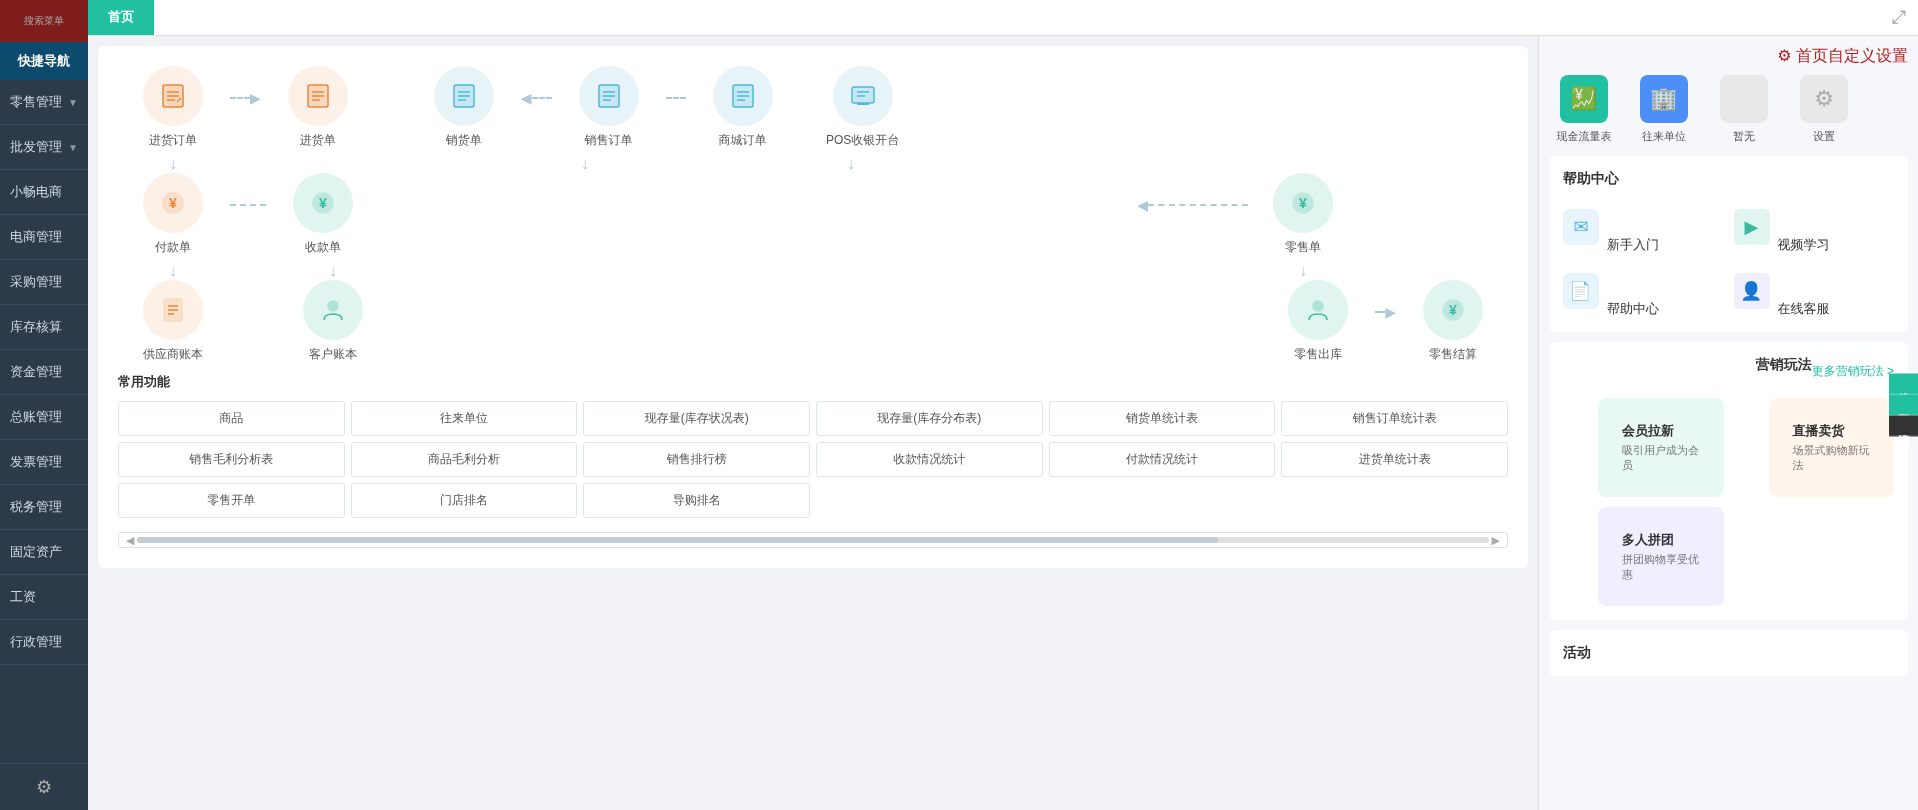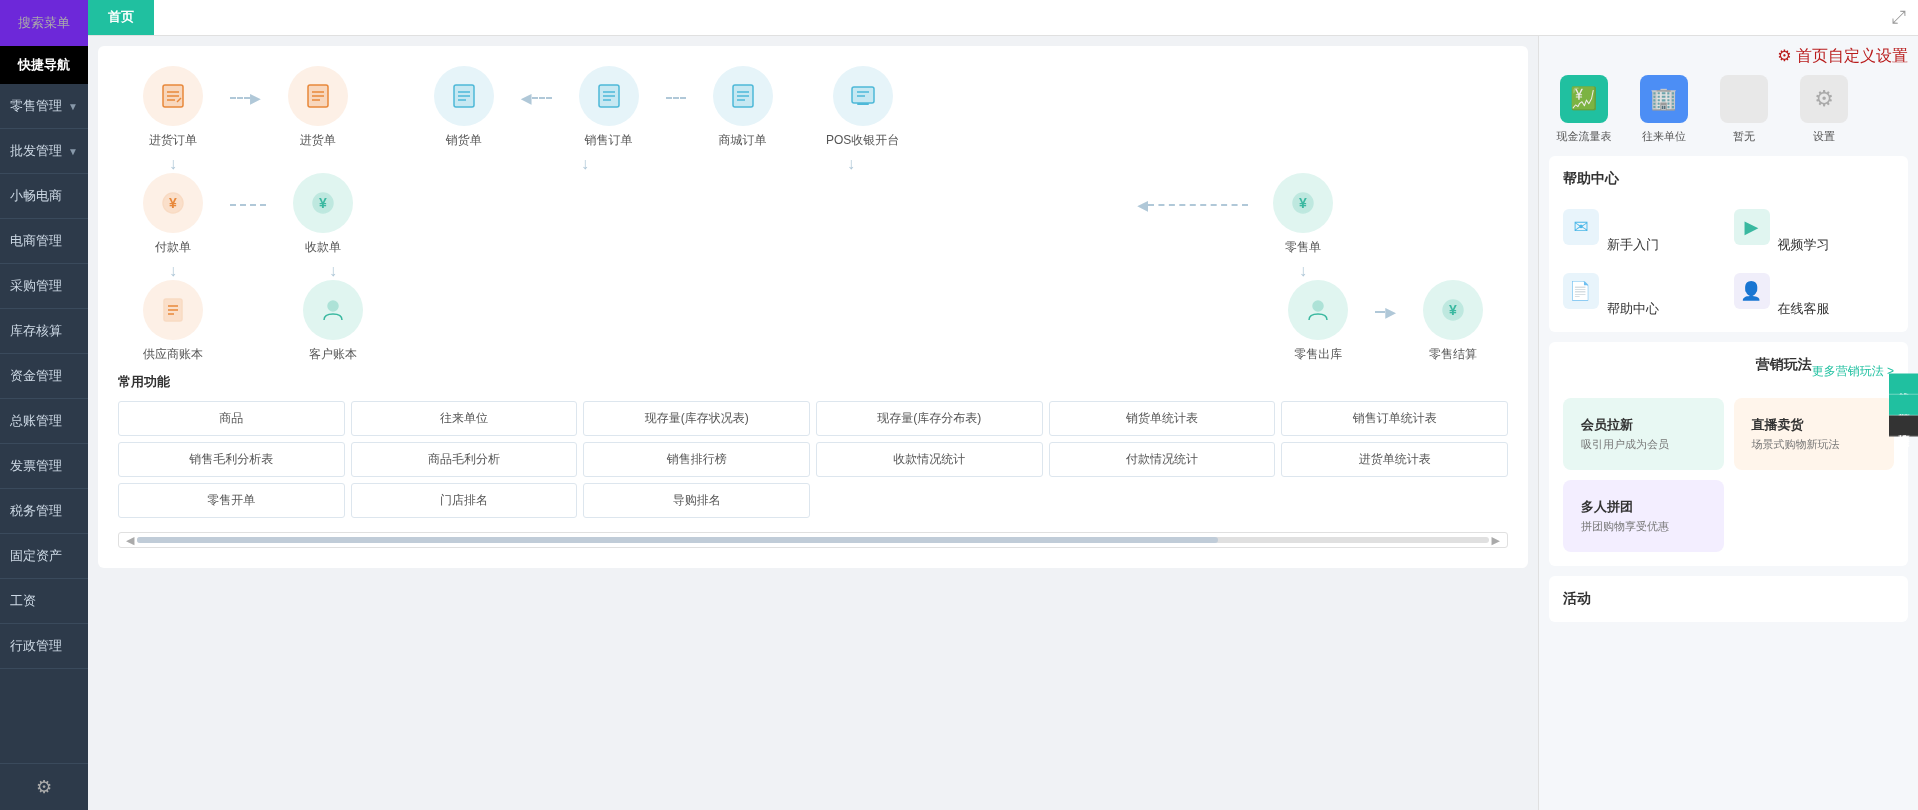--- a/index.html
+++ b/index.html
@@ -9,29 +9,29 @@
     .sidebar {
       width: 88px;
       background: #2d3a4a;
       display: flex;
       flex-direction: column;
       flex-shrink: 0;
       height: 100%;
       overflow: hidden;
     }
     .sidebar-search {
-      background: #6d28d9;
+      background: #7f1d1d;
       color: #aaa;
       padding: 14px 10px;
-      font-size: 13px;
+      font-size: 10px;
       cursor: pointer;
       text-align: center;
     }
     .sidebar-nav-header {
-      background: #000000;
+      background: #0c4a6e;
       color: #fff;
       padding: 10px;
       font-size: 13px;
       font-weight: bold;
       text-align: center;
     }
     .sidebar-item {
       color: #cdd9e5;
       padding: 13px 10px;
       font-size: 13px;
@@ -287,22 +287,23 @@
     .help-label { font-size: 13px; color: #333; margin-top: 36px; }
 
     
     .marketing-grid {
       display: grid;
       grid-template-columns: 1fr 1fr;
       gap: 10px;
     }
     .marketing-item {
       border-radius: 8px;
-      padding: 18px;
-      cursor: pointer;
+      padding: 24px;
+      cursor: pointer;
+      margin-left: 35px;
     }
     .marketing-item.green { background: #e8f8f3; }
     .marketing-item.blue { background: #eaf2ff; }
     .marketing-item.orange { background: #fff5eb; }
     .marketing-item.purple { background: #f3eeff; }
     .marketing-title { font-size: 13px; font-weight: bold; color: #333; margin-bottom: 3px; }
     .marketing-desc { font-size: 11px; color: #777; }
 
     
     .floating-btns {

